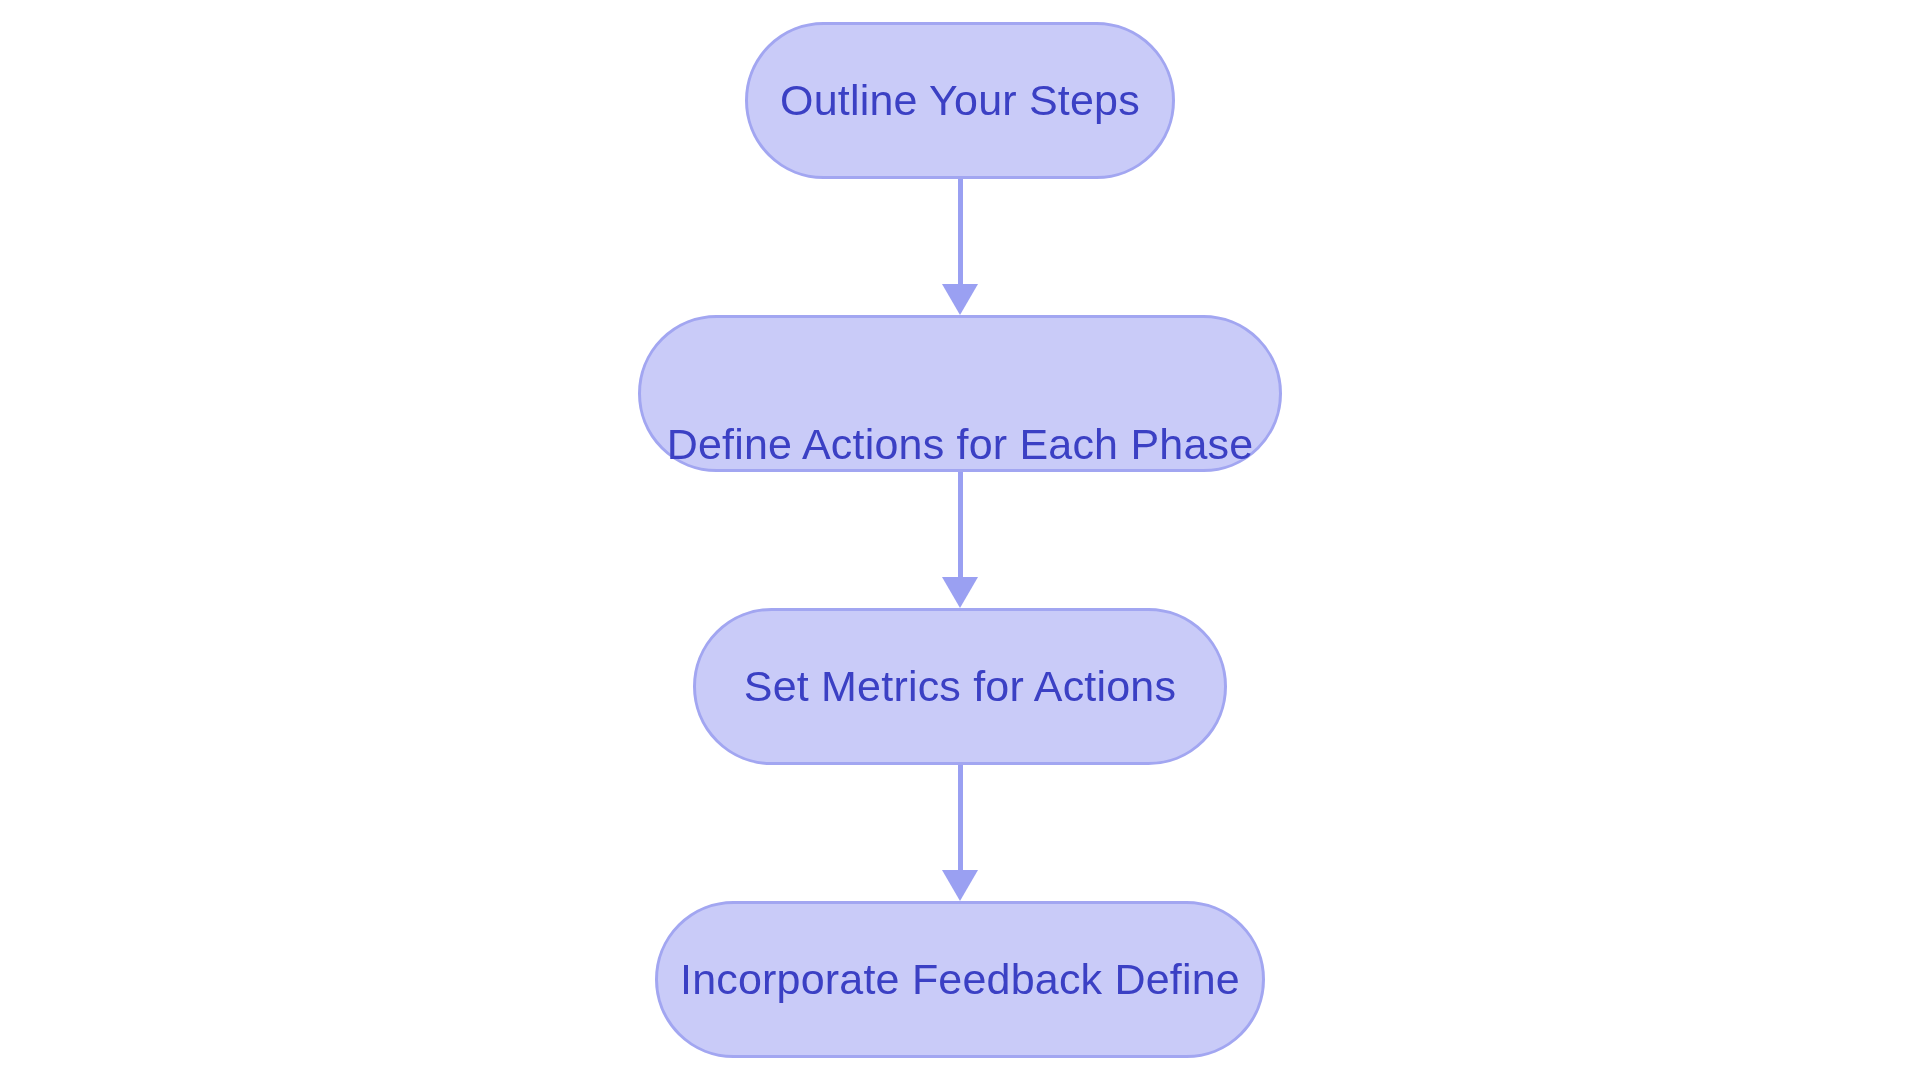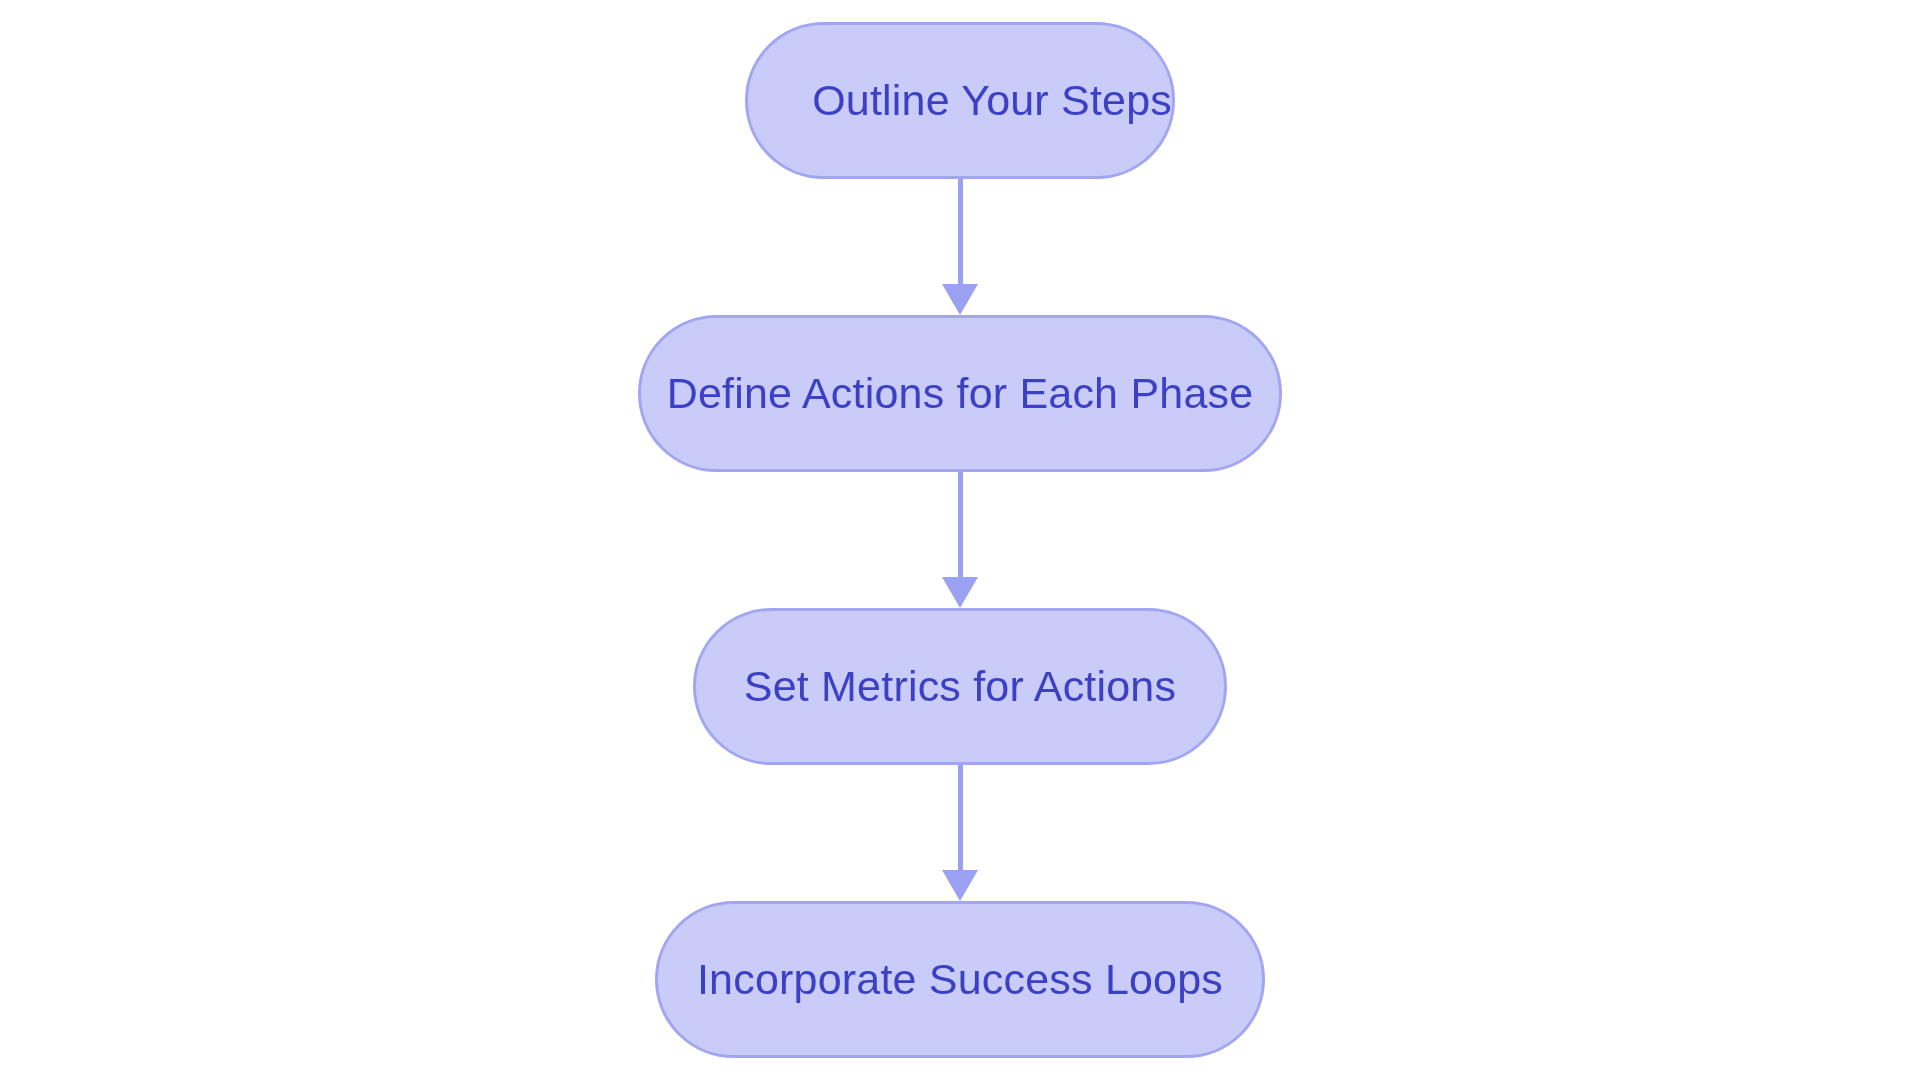--- a/index.html
+++ b/index.html
@@ -32,22 +32,22 @@
     border: 3px solid var(--node-border);
     color: var(--node-text);
     font-size: 43px;
     font-weight: 400;
     letter-spacing: 0.2px;
     display: flex;
     align-items: center;
     justify-content: center;
     white-space: nowrap;
   }
-  .w-node-0 { width: 430px; justify-content: flex-end; }
-  .w-node-1 { width: 644px; }
+  .w-node-0 { width: 430px; }
+  .w-node-1 { width: 644px; align-items: flex-end; }
   .w-node-2 { width: 534px; }
   .w-node-3 { width: 610px; }
   .flow-arrow {
     height: 136px;
     width: 36px;
     display: flex;
     flex-direction: column;
     align-items: center;
   }
   .arrow-shaft {
@@ -89,16 +89,16 @@
   <div class="flow-node w-node-2">
     <span>Set Metrics for Actions</span>
   </div>
 
   <div class="flow-arrow">
     <div class="arrow-shaft"></div>
     <div class="arrow-head"></div>
   </div>
 
   <div class="flow-node w-node-3">
-    <span>Incorporate Success Loops</span>
+    <span>Incorporate Feedback Define</span>
   </div>
 
 </div>
 
 </body></html>

